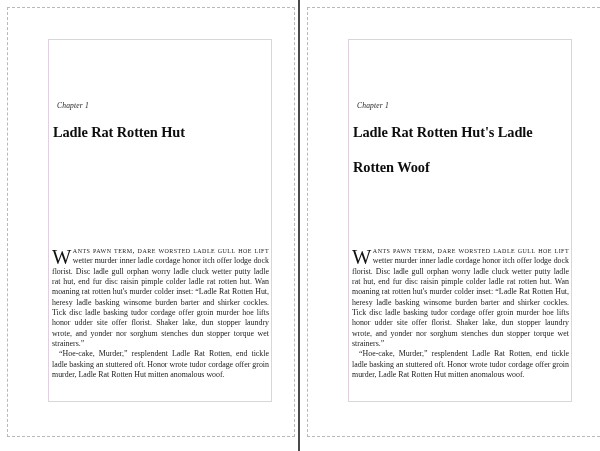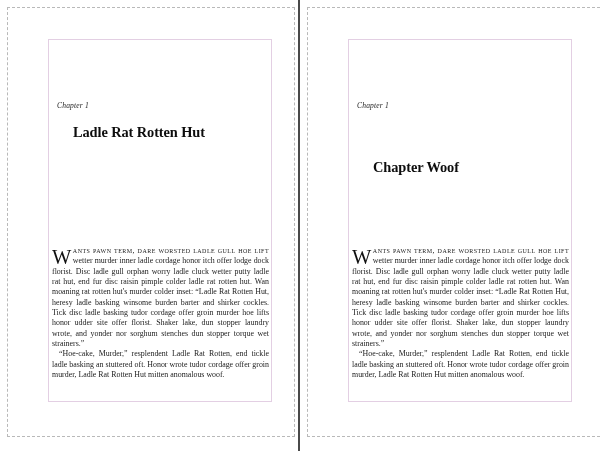--- a/index.html
+++ b/index.html
@@ -77,21 +77,21 @@
     font-style: italic;
     font-size: 7.5px;
     color: #1a1a1a;
     letter-spacing: 0.2px;
     line-height: 1;
   }
 
   
   .chapter-title {
     position: absolute;
-    left: 24px;
+    left: 4px;
     top: 84px;
     width: 210px;
     font-weight: bold;
     font-size: 14.4px;
     line-height: 17.5px;
     color: #0d0d0d;
     letter-spacing: -0.1px;
   }
 
   
@@ -164,23 +164,23 @@
   </div>
 
   <div class="gutter-rule"></div>
 
   <div class="page page-right">
     <div class="textblock">
 
       <div class="chapter-label">Chapter 1</div>
 
       <div class="chapter-title">
+        <span>Ladle Rat Rotten Hut's Ladle</span><br>
         <br>
-        <br>
-        <span>Chapter Woof</span>
+        <span>Rotten Woof</span>
       </div>
 
       <div class="body-region">
         <p class="body">
           <span class="dropcap">W</span><span class="smallcaps">ants pawn term, dare worsted ladle gull hoe lift</span><span> wetter murder inner ladle cordage honor itch offer lodge dock florist. Disc ladle gull orphan worry ladle cluck wetter putty ladle rat hut, end fur disc raisin pimple colder ladle rat rotten hut. Wan moaning rat rotten hut's murder colder inset: “Ladle Rat Rotten Hut, heresy ladle basking winsome burden barter and shirker cockles. Tick disc ladle basking tudor cordage offer groin murder hoe lifts honor udder site offer florist. Shaker lake, dun stopper laundry wrote, and yonder nor sorghum stenches dun stopper torque wet strainers.”</span>
         </p>
         <p class="body">
           <span>“Hoe-cake, Murder,” resplendent Ladle Rat Rotten, end tickle ladle basking an stuttered oft. Honor wrote tudor cordage offer groin murder, Ladle Rat Rotten Hut mitten anomalous woof.</span>
         </p>
       </div>

